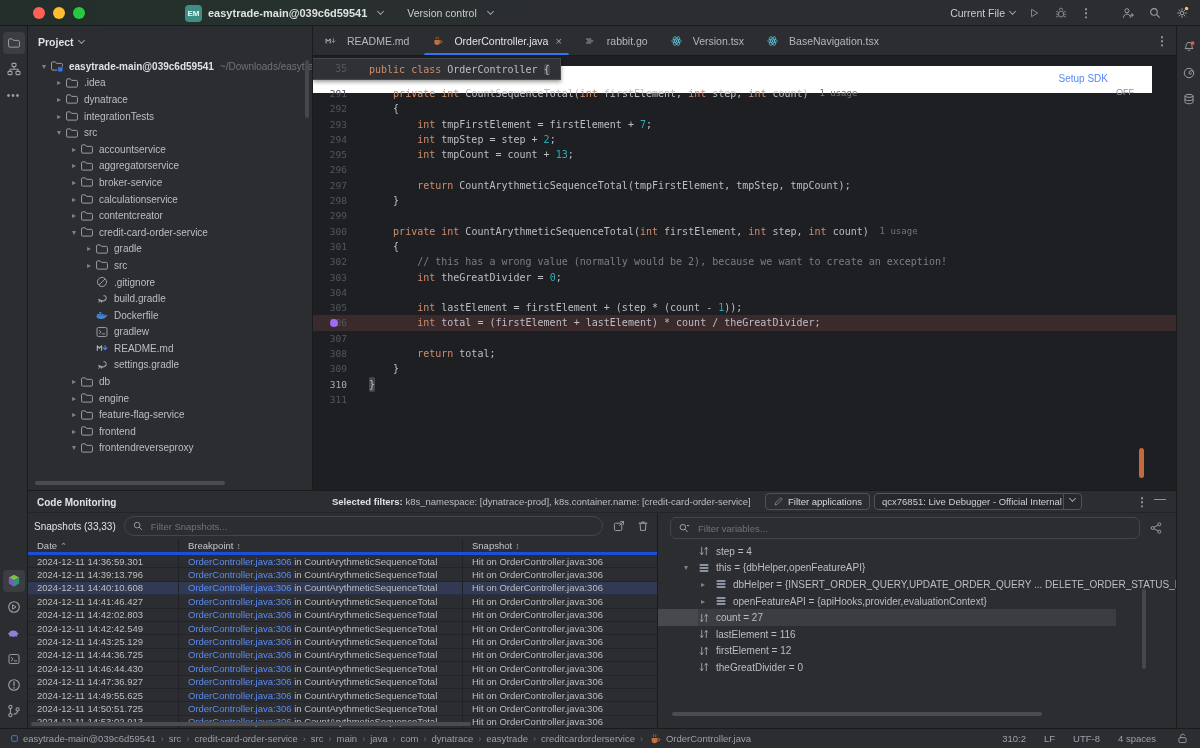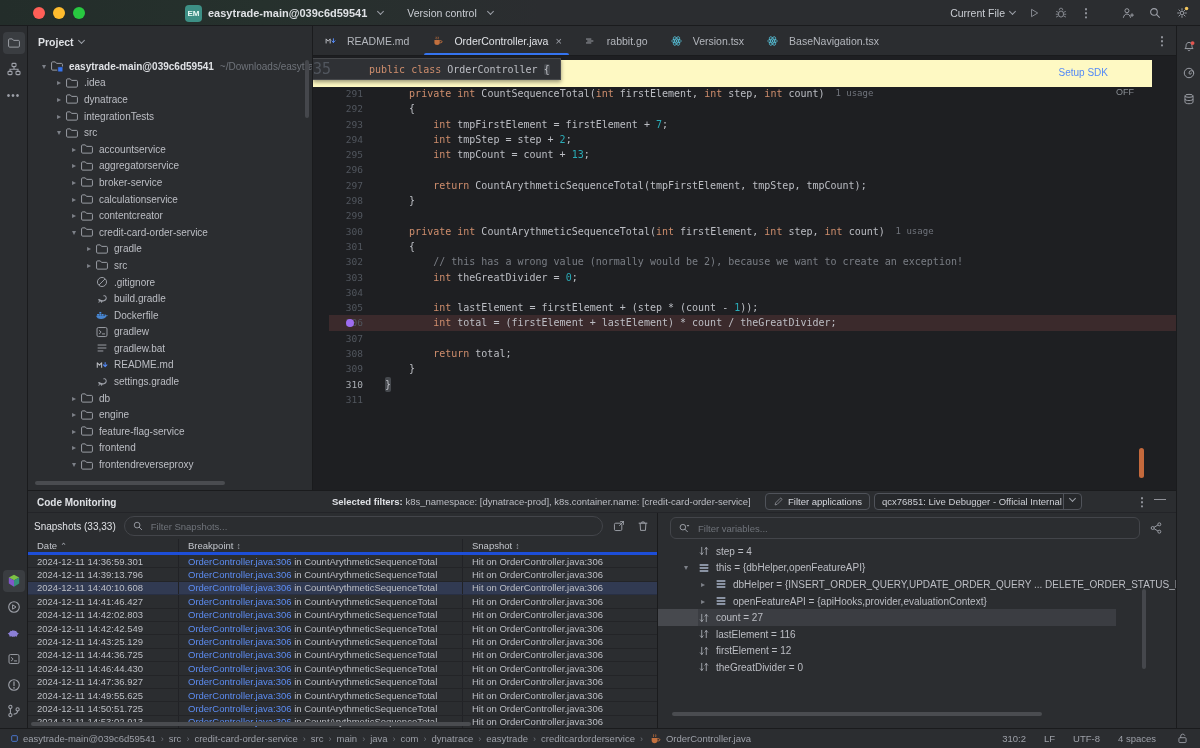--- a/index.html
+++ b/index.html
@@ -47,26 +47,26 @@
   .vscroll{position:absolute;width:4px;border-radius:2px;background:#45474c;}
   
   .editor-wrap{flex:1;display:flex;flex-direction:column;min-width:0;background:#1e1f22;}
   .tabbar{height:30px;background:#2b2d30;border-bottom:1px solid #1a1b1d;display:flex;align-items:stretch;position:relative;flex:none;}
   .tab{display:flex;align-items:center;padding:0 11px;gap:5px;font-size:10.5px;color:#b4b7bd;position:relative;}
   .tab.active{color:#dfe1e5;}
   .tab.active::after{content:"";position:absolute;left:4px;right:4px;bottom:0;height:2.5px;background:#3574f0;border-radius:2px 2px 0 0;}
   .tab .tclose{color:#9da0a8;font-size:11px;margin-left:2px;}
   .tabbar-right{position:absolute;right:8px;top:0;height:30px;display:flex;align-items:center;}
   .editor{flex:1;position:relative;overflow:hidden;font-family:"DejaVu Sans Mono",monospace;font-size:10px;}
-  .banner{position:absolute;left:0;top:4px;right:24px;height:27px;background:#fef9c3;}
+  .banner{position:absolute;left:0;top:10px;right:24px;height:27px;background:#ffffff;}
   .setup-sdk{position:absolute;right:44px;top:7px;font-family:"Liberation Sans",sans-serif;font-size:10px;color:#548af7;}
   .sticky{position:absolute;left:0;top:2px;height:22px;background:#2f3135;border:1px solid #46484b;border-left:none;
           display:flex;align-items:center;box-shadow:0 2px 4px rgba(0,0,0,.4);padding-right:10px;}
   .sticky .g{line-height:22px;}
-  .code{position:absolute;left:16px;top:30px;right:0;}
+  .code{position:absolute;left:0;top:30px;right:0;}
   .cl{height:15.3px;line-height:15.3px;display:flex;white-space:pre;position:relative;}
   .cl .g{width:34px;flex:none;text-align:right;color:#51565e;font-size:9.5px;}
   .cl .gap{width:22px;flex:none;}
   .cl.bp{background:#3b2a2c;}
   .cl.bp .bpdot{position:absolute;left:17px;top:3.5px;width:8px;height:8px;border-radius:50%;background:#9e6cf0;}
   .cl.cur .g{color:#a9adb3;}
   .k{color:#cf8e6d;}.n{color:#2aacb8;}.c{color:#7a7e85;}.p{color:#bcbec4;}
   .h{color:#70747c;font-size:9px;}
   .b{background:#45484d;border-radius:2px;color:#bcbec4;}
   .off-label{position:absolute;right:42px;top:31px;font-family:"Liberation Sans",sans-serif;font-size:9px;color:#8c9096;}
@@ -427,31 +427,20 @@
                     <path d="M5 6.4l2 1.8-2 1.8" stroke="#9da0a8" stroke-width="1.1" stroke-linecap="round" stroke-linejoin="round"></path>
                     <line x1="8.4" y1="10.2" x2="11" y2="10.2" stroke="#9da0a8" stroke-width="1.1" stroke-linecap="round"></line>
                   </svg>
                 </span>
                 <span class="tlabel">gradlew</span>
               </div>
               <div class="trow" style="padding-left: 55px;">
                 <span class="tchev"></span>
                 <span class="ticn">
                   <svg width="14" height="14" viewBox="0 0 16 16" fill="none">
-                    <line x1="3" y1="4.6" x2="13" y2="4.6" stroke="#9da0a8" stroke-width="1.1"></line>
-                    <line x1="3" y1="8" x2="13" y2="8" stroke="#9da0a8" stroke-width="1.1"></line>
-                    <line x1="3" y1="11.4" x2="9.5" y2="11.4" stroke="#9da0a8" stroke-width="1.1"></line>
-                  </svg>
-                </span>
-                <span class="tlabel">gradlew.bat</span>
-              </div>
-              <div class="trow" style="padding-left: 55px;">
-                <span class="tchev"></span>
-                <span class="ticn">
-                  <svg width="14" height="14" viewBox="0 0 16 16" fill="none">
                     <path d="M2.6 11V5.4l2.5 2.8 2.5-2.8V11" stroke="#bcbec4" stroke-width="1.2" stroke-linejoin="round"></path>
                     <path d="M11.6 5.2v4.6m0 0l-2-2m2 2l2-2" stroke="#548af7" stroke-width="1.2" stroke-linecap="round" stroke-linejoin="round"></path>
                   </svg>
                 </span>
                 <span class="tlabel">README.md</span>
               </div>
               <div class="trow" style="padding-left: 55px;">
                 <span class="tchev"></span>
                 <span class="ticn">
                   <svg width="14" height="14" viewBox="0 0 16 16" fill="none">
@@ -571,21 +560,21 @@
               </div>
               <div class="tabbar-right">
               <span class="kebab">⋮</span>
             </div>
           </div>
           <div class="editor">
             <div class="banner">
               <span class="setup-sdk">Setup SDK</span>
             </div>
             <div class="sticky" id="sticky">
-                <span class="g" style="width:34px;text-align:left;color:#51565e;font-size:15px;flex:none">35</span>
+                <span class="g" style="width:34px;text-align:right;color:#51565e;font-size:10px;flex:none">35</span>
                 <span style="width:22px;flex:none"></span>
                 <span style="white-space:pre"><span class="k">public</span><span class="p"> </span><span class="k">class</span><span class="p"> OrderController </span><span class="b">{</span></span>
               </div>
             <div class="code" id="code">
                 <div class="cl"><span class="g">291</span><span class="gap"></span><span class="p">    </span><span class="k">private</span><span class="p"> </span><span class="k">int</span><span class="p"> CountSequenceTotal(</span><span class="k">int</span><span class="p"> firstElement, </span><span class="k">int</span><span class="p"> step, </span><span class="k">int</span><span class="p"> count)</span><span class="h">  1 usage</span></div>
                 <div class="cl"><span class="g">292</span><span class="gap"></span><span class="p">    {</span></div>
                 <div class="cl"><span class="g">293</span><span class="gap"></span><span class="p">        </span><span class="k">int</span><span class="p"> tmpFirstElement = firstElement + </span><span class="n">7</span><span class="p">;</span></div>
                 <div class="cl"><span class="g">294</span><span class="gap"></span><span class="p">        </span><span class="k">int</span><span class="p"> tmpStep = step + </span><span class="n">2</span><span class="p">;</span></div>
                 <div class="cl"><span class="g">295</span><span class="gap"></span><span class="p">        </span><span class="k">int</span><span class="p"> tmpCount = count + </span><span class="n">13</span><span class="p">;</span></div>
                 <div class="cl"><span class="g">296</span><span class="gap"></span></div>

